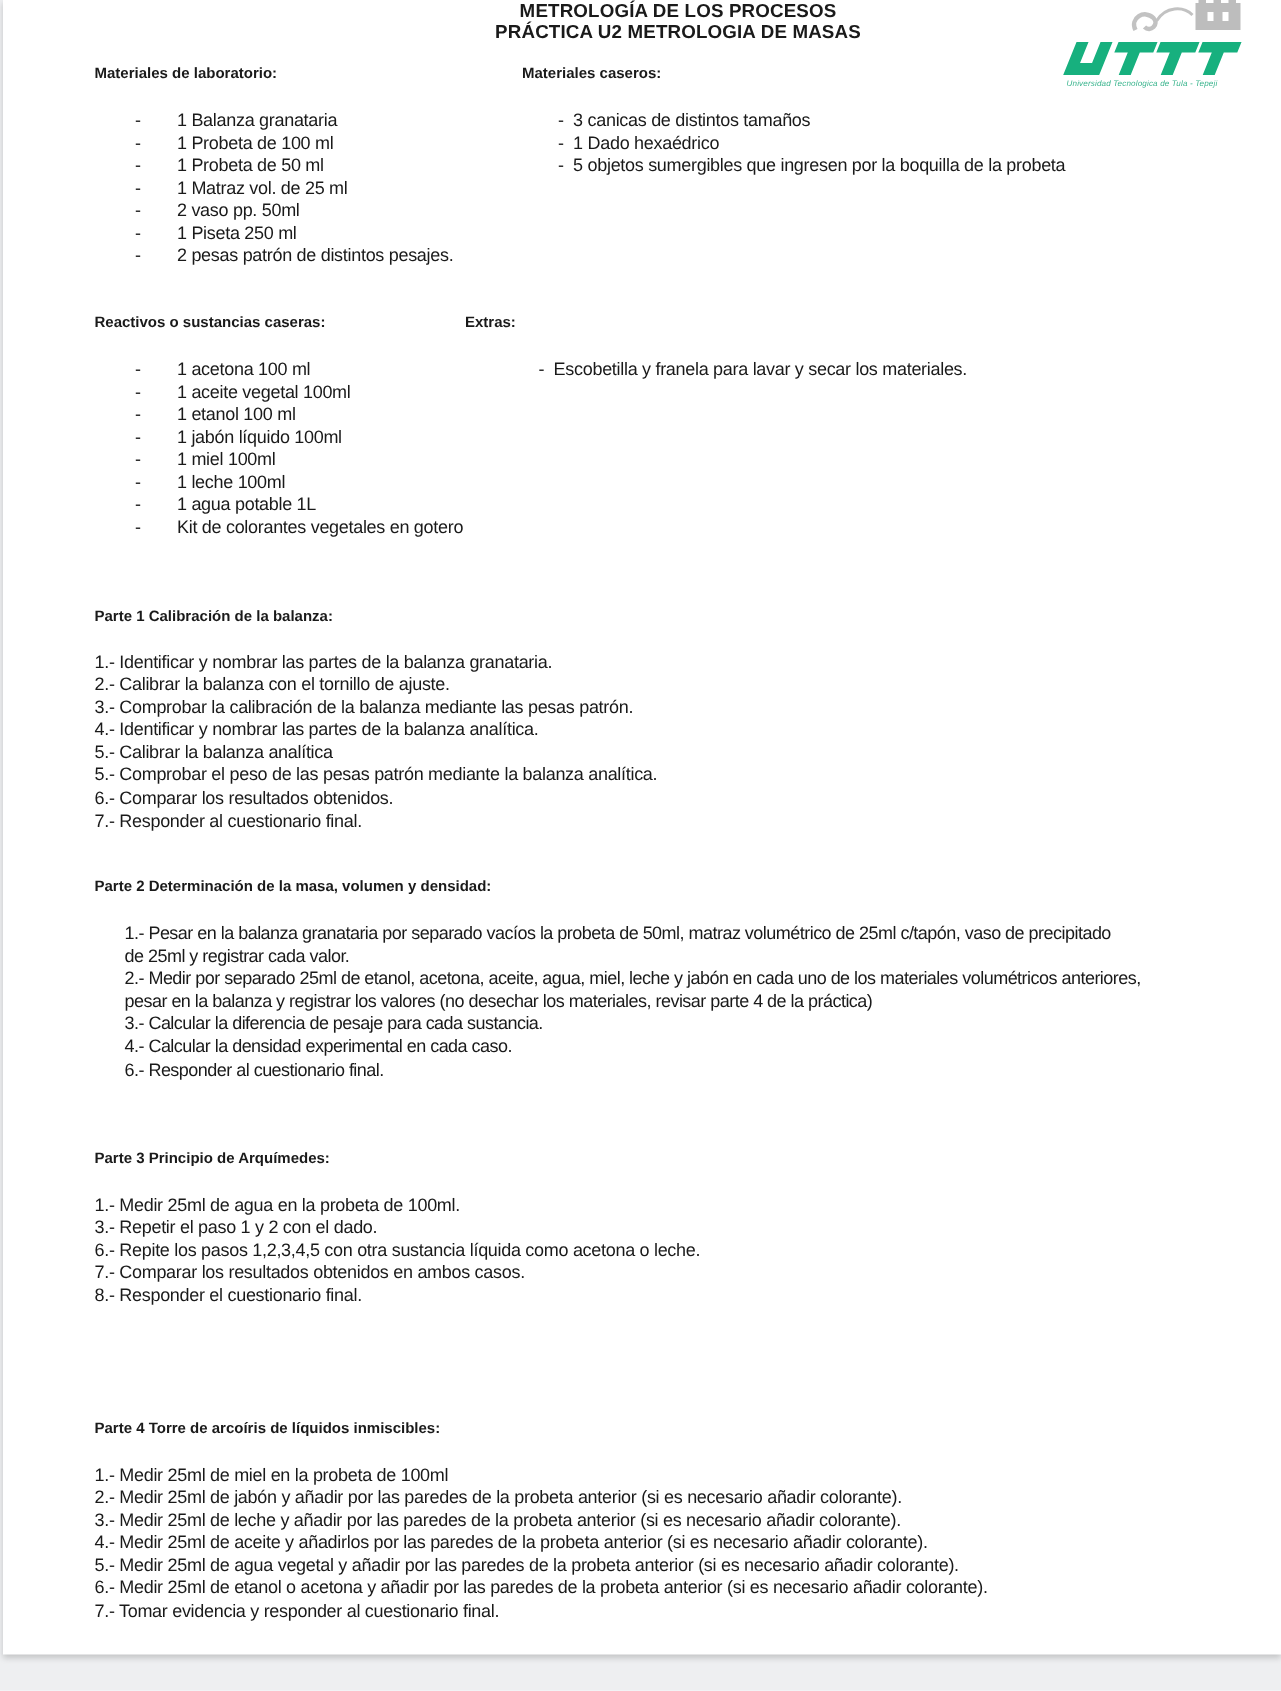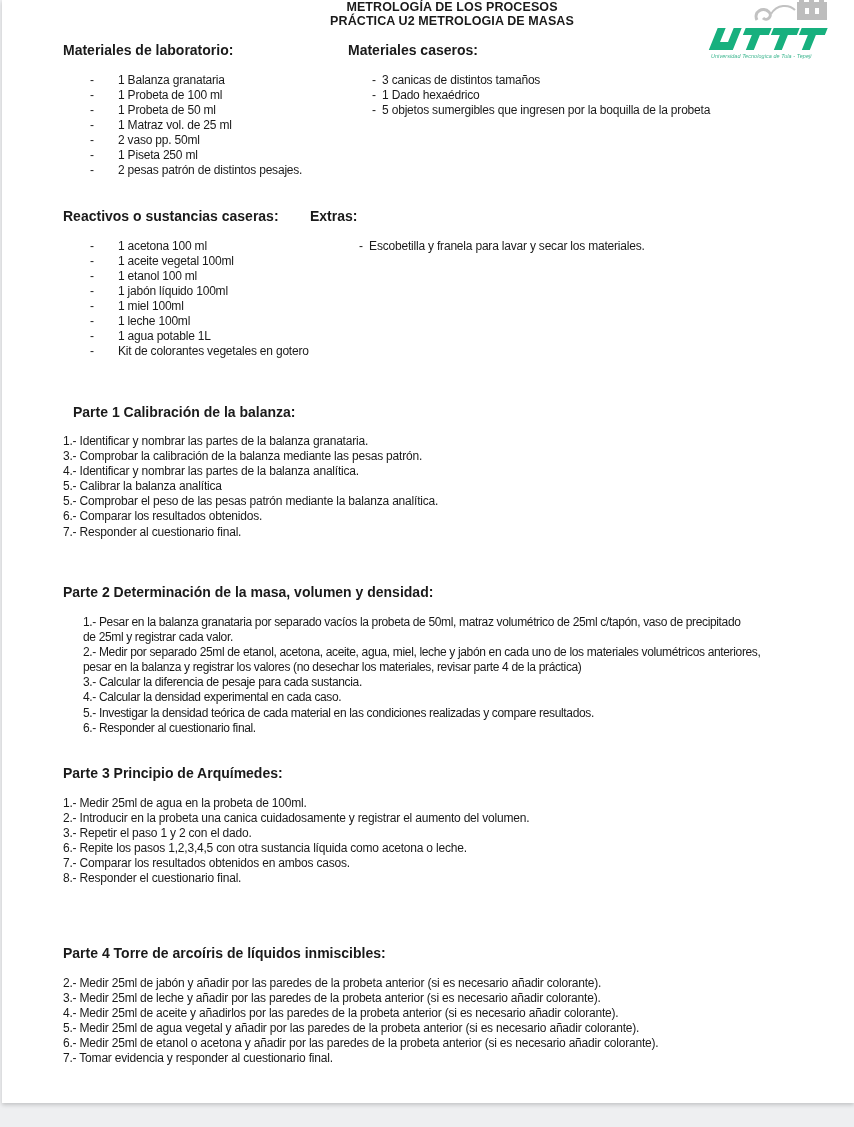--- a/index.html
+++ b/index.html
@@ -25,21 +25,21 @@
       box-shadow: 0 2px 4px rgba(0,0,0,0.18);
       text-decoration: underline;
     }
     .abs { position: absolute; white-space: nowrap; }
     .title {
       left: 0; width: 900px; text-align: center;
       font-weight: bold; font-size: 12.5px; line-height: 13px;
       letter-spacing: 0.1px;
     }
     .h {
-      font-weight: bold; font-size: 14px; line-height: 14px;
+      font-weight: bold; font-size: 10px; line-height: 14px;
     }
     .txt {
       font-size: 12px; line-height: 15px;
       letter-spacing: -0.2px;
     }
     .dash-list .row { position: relative; height: 15px; }
     .dash-list .dash { position: absolute; left: 0; }
     .dash-list .label { position: absolute; left: 28px; }
     .steps .row { height: 15.1px; }
 
@@ -158,55 +158,55 @@
     <div class="row">
         <span class="dash">-</span>
         <span class="label">Kit de colorantes vegetales en gotero</span>
       </div>
   </div>
 
   <div class="abs txt" style="left:318px; top:239px;margin-left:39px;">
     <div class="row" style="height:15px;">-&nbsp; <span>Escobetilla y franela para lavar  y secar los materiales.</span></div>
   </div>
 
-  <div class="abs h" style="left:61px; top:405px;margin-left:10px;">Parte 1 Calibración de la balanza:</div>
+  <div class="abs h" style="left:61px; top:405px;">Parte 1 Calibración de la balanza:</div>
   <div class="abs txt steps" style="left:61px; top:434px;">
     <div class="row">1.- Identificar y nombrar las partes de la balanza granataria.</div>
+    <div class="row">2.- Calibrar la balanza con el tornillo de ajuste.</div>
     <div class="row">3.- Comprobar la calibración de la balanza mediante las pesas patrón.</div>
     <div class="row">4.- Identificar y nombrar las partes de la balanza analítica.</div>
     <div class="row">5.- Calibrar la balanza analítica</div>
     <div class="row">5.- Comprobar el peso de las pesas patrón mediante la balanza analítica.</div>
     <div class="row">6.- Comparar los resultados obtenidos.</div>
     <div class="row">7.- Responder al cuestionario final.</div>
   </div>
 
   <div class="abs h" style="left:61px; top:585px;">Parte 2 Determinación de la masa, volumen  y densidad:</div>
   <div class="abs txt steps" style="left:61px; top:615px; letter-spacing:-0.35px;margin-left:20px;">
     <div class="row">1.-  Pesar en la balanza granataria por separado vacíos la probeta de 50ml, matraz volumétrico de 25ml c/tapón, vaso de precipitado</div>
     <div class="row">de 25ml y registrar cada valor.</div>
     <div class="row">2.- Medir por separado 25ml de etanol, acetona, aceite, agua, miel, leche y jabón en cada uno de los materiales volumétricos anteriores,</div>
     <div class="row">pesar en la balanza y registrar los valores (no desechar los materiales, revisar parte 4  de la práctica)</div>
     <div class="row">3.- Calcular la diferencia de pesaje para cada sustancia.</div>
     <div class="row">4.- Calcular la densidad experimental en cada caso.</div>
-    <div class="row">5.- Investigar la densidad teórica de cada material en las condiciones realizadas y compare resultados.</div>
     <div class="row">6.- Responder al cuestionario final.</div>
   </div>
 
   <div class="abs h" style="left:61px; top:766px;">Parte 3 Principio  de Arquímedes:</div>
   <div class="abs txt steps" style="left:61px; top:796px;">
     <div class="row">1.- Medir 25ml de agua en la probeta de 100ml.</div>
-    <div class="row">2.- Introducir en la probeta una canica cuidadosamente y registrar el aumento del volumen.</div>
     <div class="row">3.- Repetir el paso 1 y  2  con el dado.</div>
     <div class="row">6.- Repite los pasos 1,2,3,4,5 con otra sustancia líquida como acetona o leche.</div>
     <div class="row">7.- Comparar los resultados obtenidos en ambos casos.</div>
     <div class="row">8.- Responder el cuestionario final.</div>
   </div>
 
   <div class="abs h" style="left:61px; top:946px;">Parte 4 Torre de  arcoíris de  líquidos  inmiscibles:</div>
   <div class="abs txt steps" style="left:61px; top:976px;">
+    <div class="row">1.- Medir 25ml de miel en la probeta de 100ml</div>
     <div class="row">2.- Medir 25ml de jabón y añadir por las paredes de la probeta anterior (si es necesario añadir colorante).</div>
     <div class="row">3.- Medir 25ml de leche y añadir por las paredes de la probeta anterior (si es necesario añadir colorante).</div>
     <div class="row">4.- Medir 25ml de aceite y añadirlos por las paredes de la probeta anterior (si es necesario añadir colorante).</div>
     <div class="row">5.- Medir 25ml de agua vegetal  y añadir por las paredes de la probeta anterior (si es necesario añadir colorante).</div>
     <div class="row">6.- Medir 25ml de etanol o acetona y añadir por las paredes de la probeta anterior (si es necesario añadir colorante).</div>
     <div class="row">7.- Tomar evidencia y  responder al cuestionario final.</div>
   </div>
 
 </div>
 

